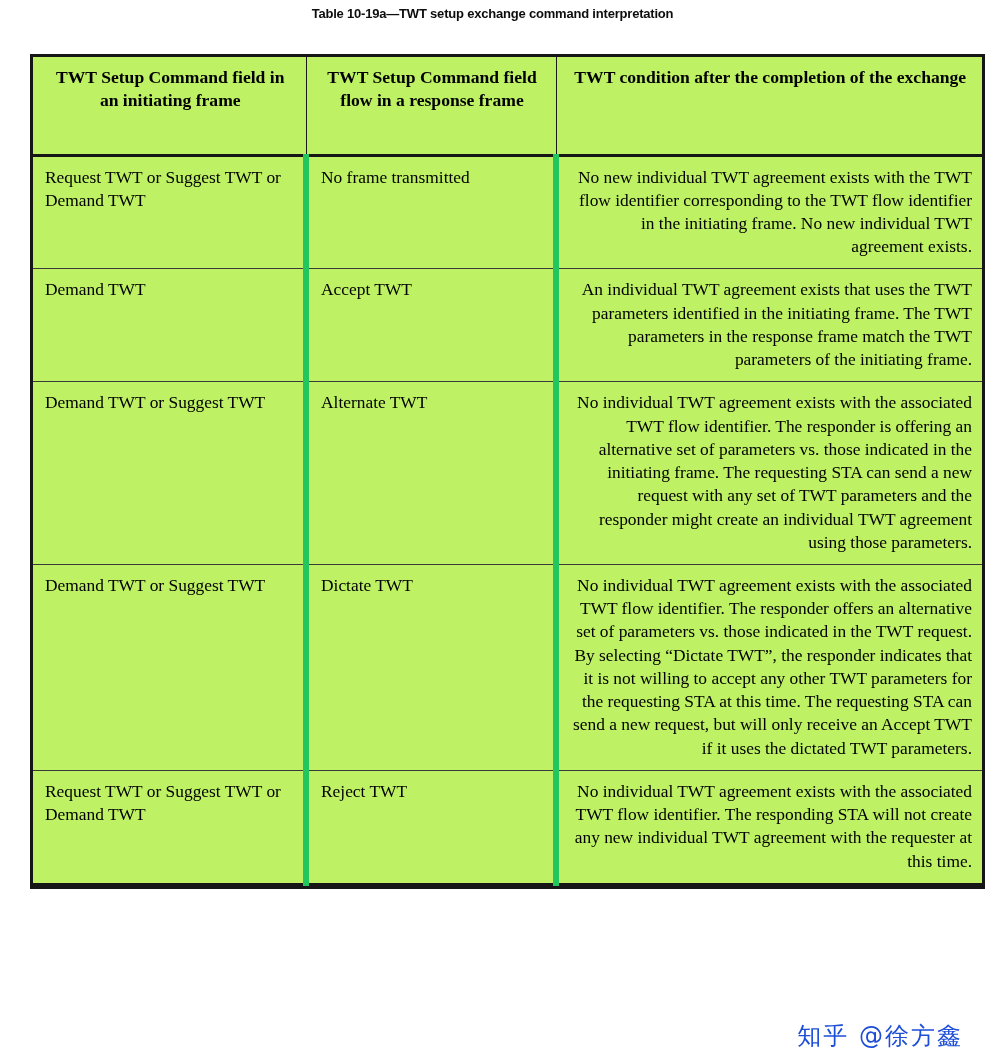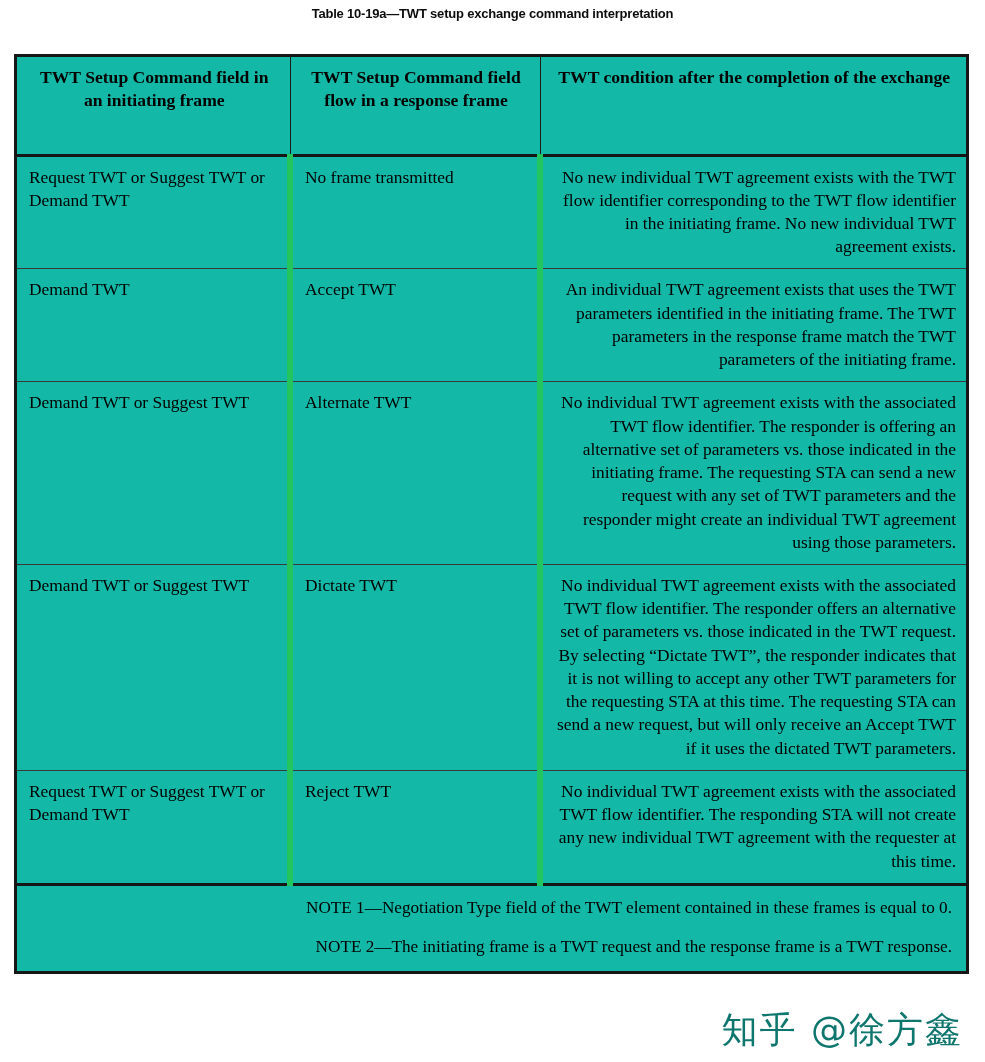--- a/index.html
+++ b/index.html
@@ -33,26 +33,26 @@
     font-weight: bold;
     font-size: 13px;
     letter-spacing: -0.2px;
     color: #0d0d0d;
     white-space: nowrap;
   }
 
   
   .table-wrap {
     position: absolute;
-    left: 14px;
+    left: 30px;
     top: 54px;
     width: 955px;
     border: 3px solid #161616;
     box-sizing: border-box;
-    background: #14b8a6;
+    background: #bef264;
   }
 
   table.spec {
     border-collapse: collapse;
     width: 100%;
     table-layout: fixed;
   }
 
   table.spec col.c1 { width: 273px; }
   table.spec col.c2 { width: 250px; }
@@ -108,23 +108,23 @@
     padding-top: 14px;
     padding-bottom: 12px;
   }
 
   
   .watermark {
     position: absolute;
     right: 22px;
     bottom: 14px;
     font-family: "DejaVu Sans", sans-serif;
-    font-size: 36px;
+    font-size: 24px;
     line-height: 1;
-    color: #0f766e;
+    color: #1d4ed8;
     letter-spacing: 2px;
     white-space: nowrap;
     pointer-events: none;
     user-select: none;
   }
 </style>
 </head>
 <body>
 
 <div id="page">
@@ -164,25 +164,19 @@
         <tr>
           <td class="col-a">Demand TWT or Suggest TWT</td>
           <td class="col-b">Dictate TWT</td>
           <td class="col-c">No individual TWT agreement exists with the associated TWT flow identifier. The responder offers an alternative set of parameters vs. those indicated in the TWT request. By selecting “Dictate TWT”, the responder indicates that it is not willing to accept any other TWT parameters for the requesting STA at this time. The requesting STA can send a new request, but will only receive an Accept TWT if it uses the dictated TWT parameters.</td>
         </tr>
         <tr class="last-data">
           <td class="col-a">Request TWT or Suggest TWT or Demand TWT</td>
           <td class="col-b">Reject TWT</td>
           <td class="col-c">No individual TWT agreement exists with the associated TWT flow identifier. The responding STA will not create any new individual TWT agreement with the requester at this time.</td>
         </tr>
-        <tr class="note-row">
-          <td colspan="3">
-            <div class="note-line">NOTE 1—Negotiation Type field of the TWT element contained in these frames is equal to 0.</div>
-            <div class="note-line second">NOTE 2—The initiating frame is a TWT request and the response frame is a TWT response.</div>
-          </td>
-        </tr>
       </tbody>
     </table>
   </div>
 
   <div class="watermark">知乎 @徐方鑫</div>
 
 </div>
 
 </body></html>

